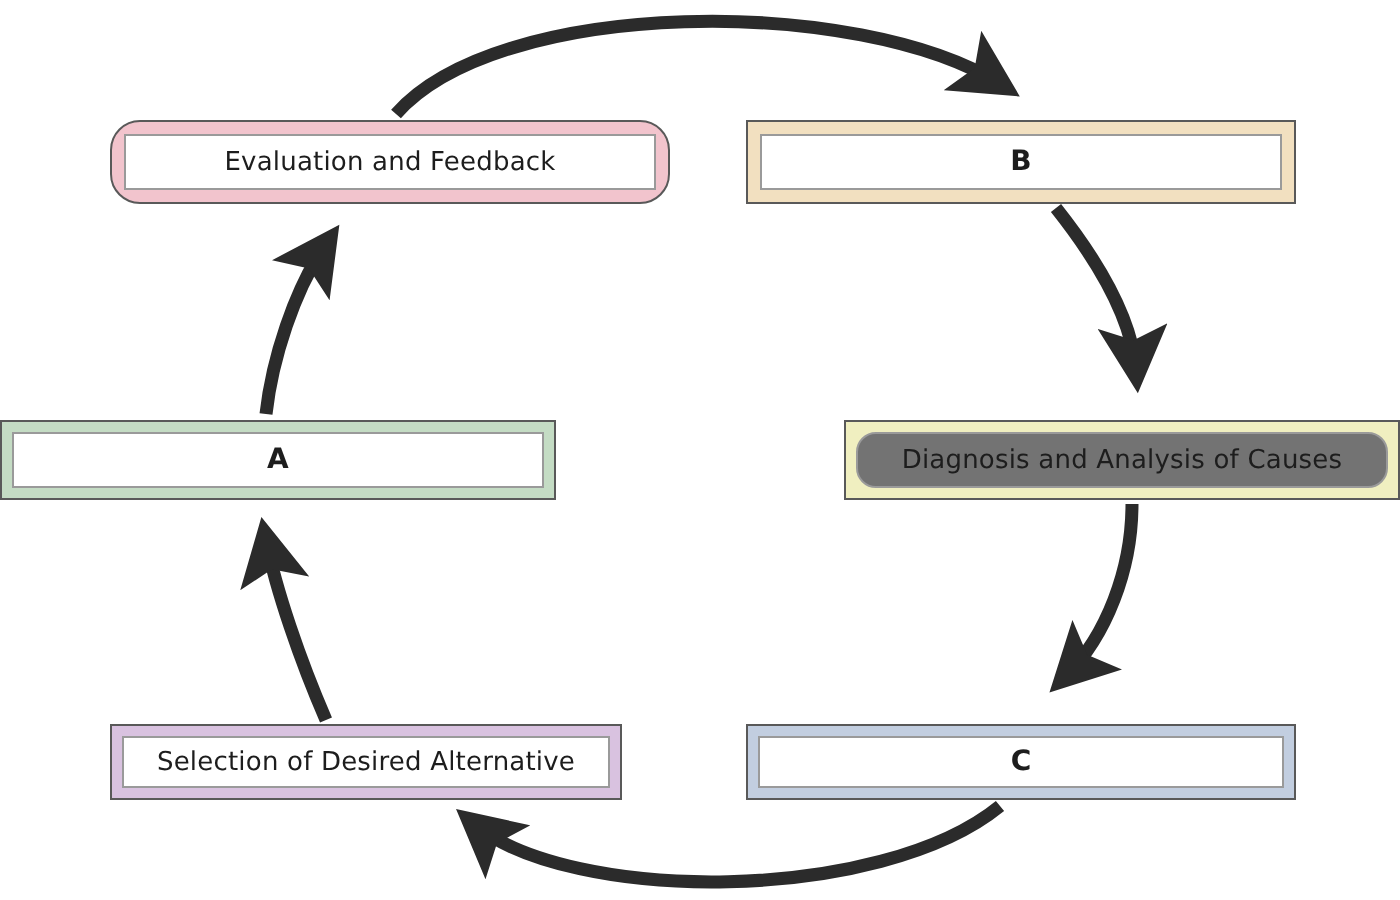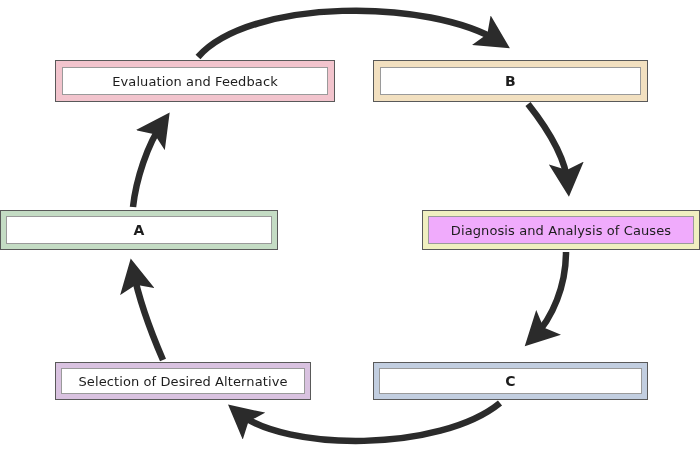--- a/index.html
+++ b/index.html
@@ -84,34 +84,34 @@
 
     <path d="M 566 252 C 566 285, 553 318, 533 338" fill="none" stroke="#2b2b2b" stroke-width="6.5" stroke-linecap="butt" marker-end="url(#ah)"></path>
 
     <path d="M 500 403 C 440 452, 285 452, 237 412" fill="none" stroke="#2b2b2b" stroke-width="6.5" stroke-linecap="butt" marker-end="url(#ah)"></path>
 
     <path d="M 163 360 C 150 330, 138 295, 133 270" fill="none" stroke="#2b2b2b" stroke-width="6.5" stroke-linecap="butt" marker-end="url(#ah)"></path>
 
     <path d="M 133 207 C 136 180, 147 145, 163 122" fill="none" stroke="#2b2b2b" stroke-width="6.5" stroke-linecap="butt" marker-end="url(#ah)"></path>
   </svg>
 
-  <div class="node" id="node-evaluation" style="background: rgb(242, 196, 205);">
+  <div class="node" id="node-evaluation" style="background: rgb(242, 196, 205); border-radius: 15px;">
     <div class="node-inner" style="background: rgb(255, 255, 255);">
       <span class="node-label">Evaluation and Feedback</span>
     </div>
   </div>
 
   <div class="node" id="node-b" style="background: rgb(242, 224, 192);">
     <div class="node-inner" style="background: rgb(255, 255, 255);">
       <span class="node-label bold">B</span>
     </div>
   </div>
 
   <div class="node" id="node-diagnosis" style="background: rgb(240, 239, 192);">
-    <div class="node-inner" style="background: #f0abfc;">
+    <div class="node-inner" style="background: #737373; border-radius: 10px;">
       <span class="node-label">Diagnosis and Analysis of Causes</span>
     </div>
   </div>
 
   <div class="node" id="node-c" style="background: rgb(194, 206, 224);">
     <div class="node-inner" style="background: rgb(255, 255, 255);">
       <span class="node-label bold">C</span>
     </div>
   </div>
 

